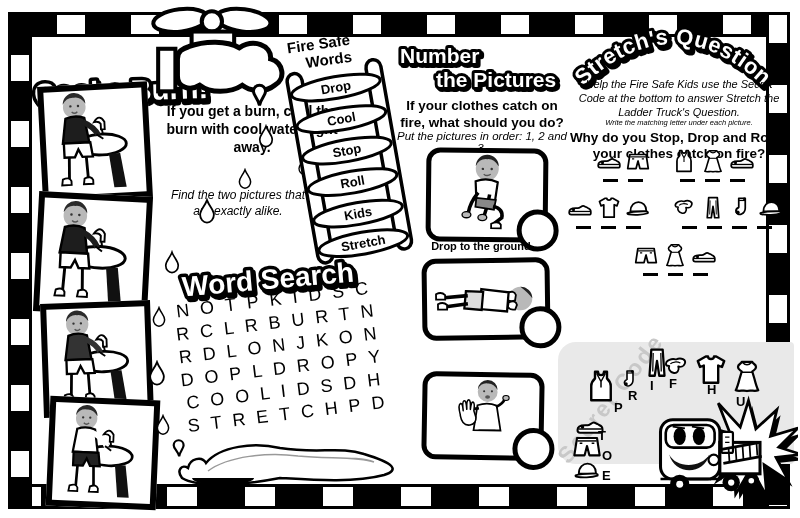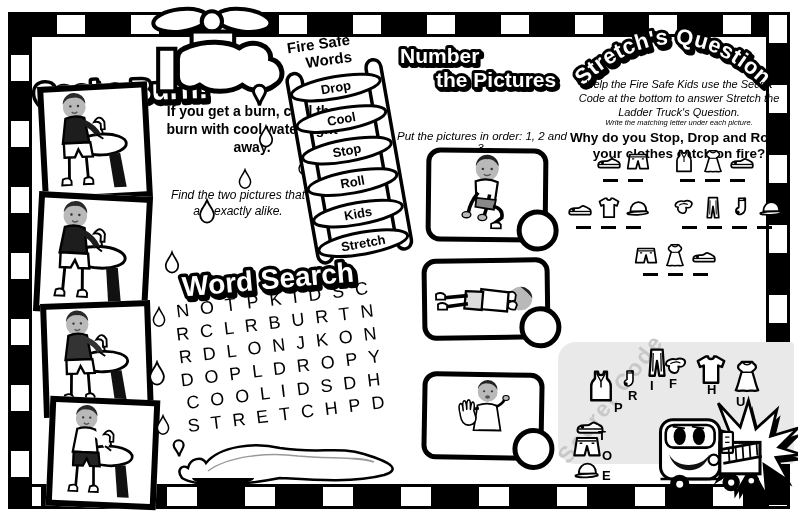--- a/index.html
+++ b/index.html
@@ -309,28 +309,30 @@
   <svg class="abs z3" style="left:168px;top:438px;width:240px;height:62px">
     <use href="#splash"></use>
   </svg>
 
   <svg class="abs z2" style="left:396px;top:40px;width:195px;height:56px">
     <text class="bubble-sh" x="6" y="25" font-size="21" stroke-width="6">Number</text>
     <text class="bubble" x="4" y="23" font-size="21" stroke-width="6">Number</text>
     <text class="bubble-sh" x="42" y="49" font-size="21" stroke-width="6">the Pictures</text>
     <text class="bubble" x="40" y="47" font-size="21" stroke-width="6">the Pictures</text>
   </svg>
+  <div class="abs z2 b center" style="left:394px;top:98px;width:176px;font-size:13.5px;line-height:1.25">If your clothes catch on fire, what should you do?</div>
   <div class="abs z2 it center" style="left:394px;top:130px;width:176px;font-size:11.5px">Put the pictures in order: 1, 2 and 3.</div>
 
   <div class="npic" style="left:426px;top:148px;width:112px;height:84px;transform:rotate(0.6deg)">
     <svg>
         <use href="#fig-drop"></use>
       </svg>
     <div class="num-circle"></div>
   </div>
+  <div class="caption" style="left:400px;top:240px;width:165px">Drop to the ground.</div>
 
   <div class="npic" style="left:422px;top:258px;width:118px;height:72px;transform:rotate(-0.8deg)">
     <svg>
         <use href="#fig-roll"></use>
       </svg>
     <div class="num-circle"></div>
   </div>
 
   <div class="npic" style="left:422px;top:372px;width:112px;height:78px;transform:rotate(1deg)">
     <svg>

